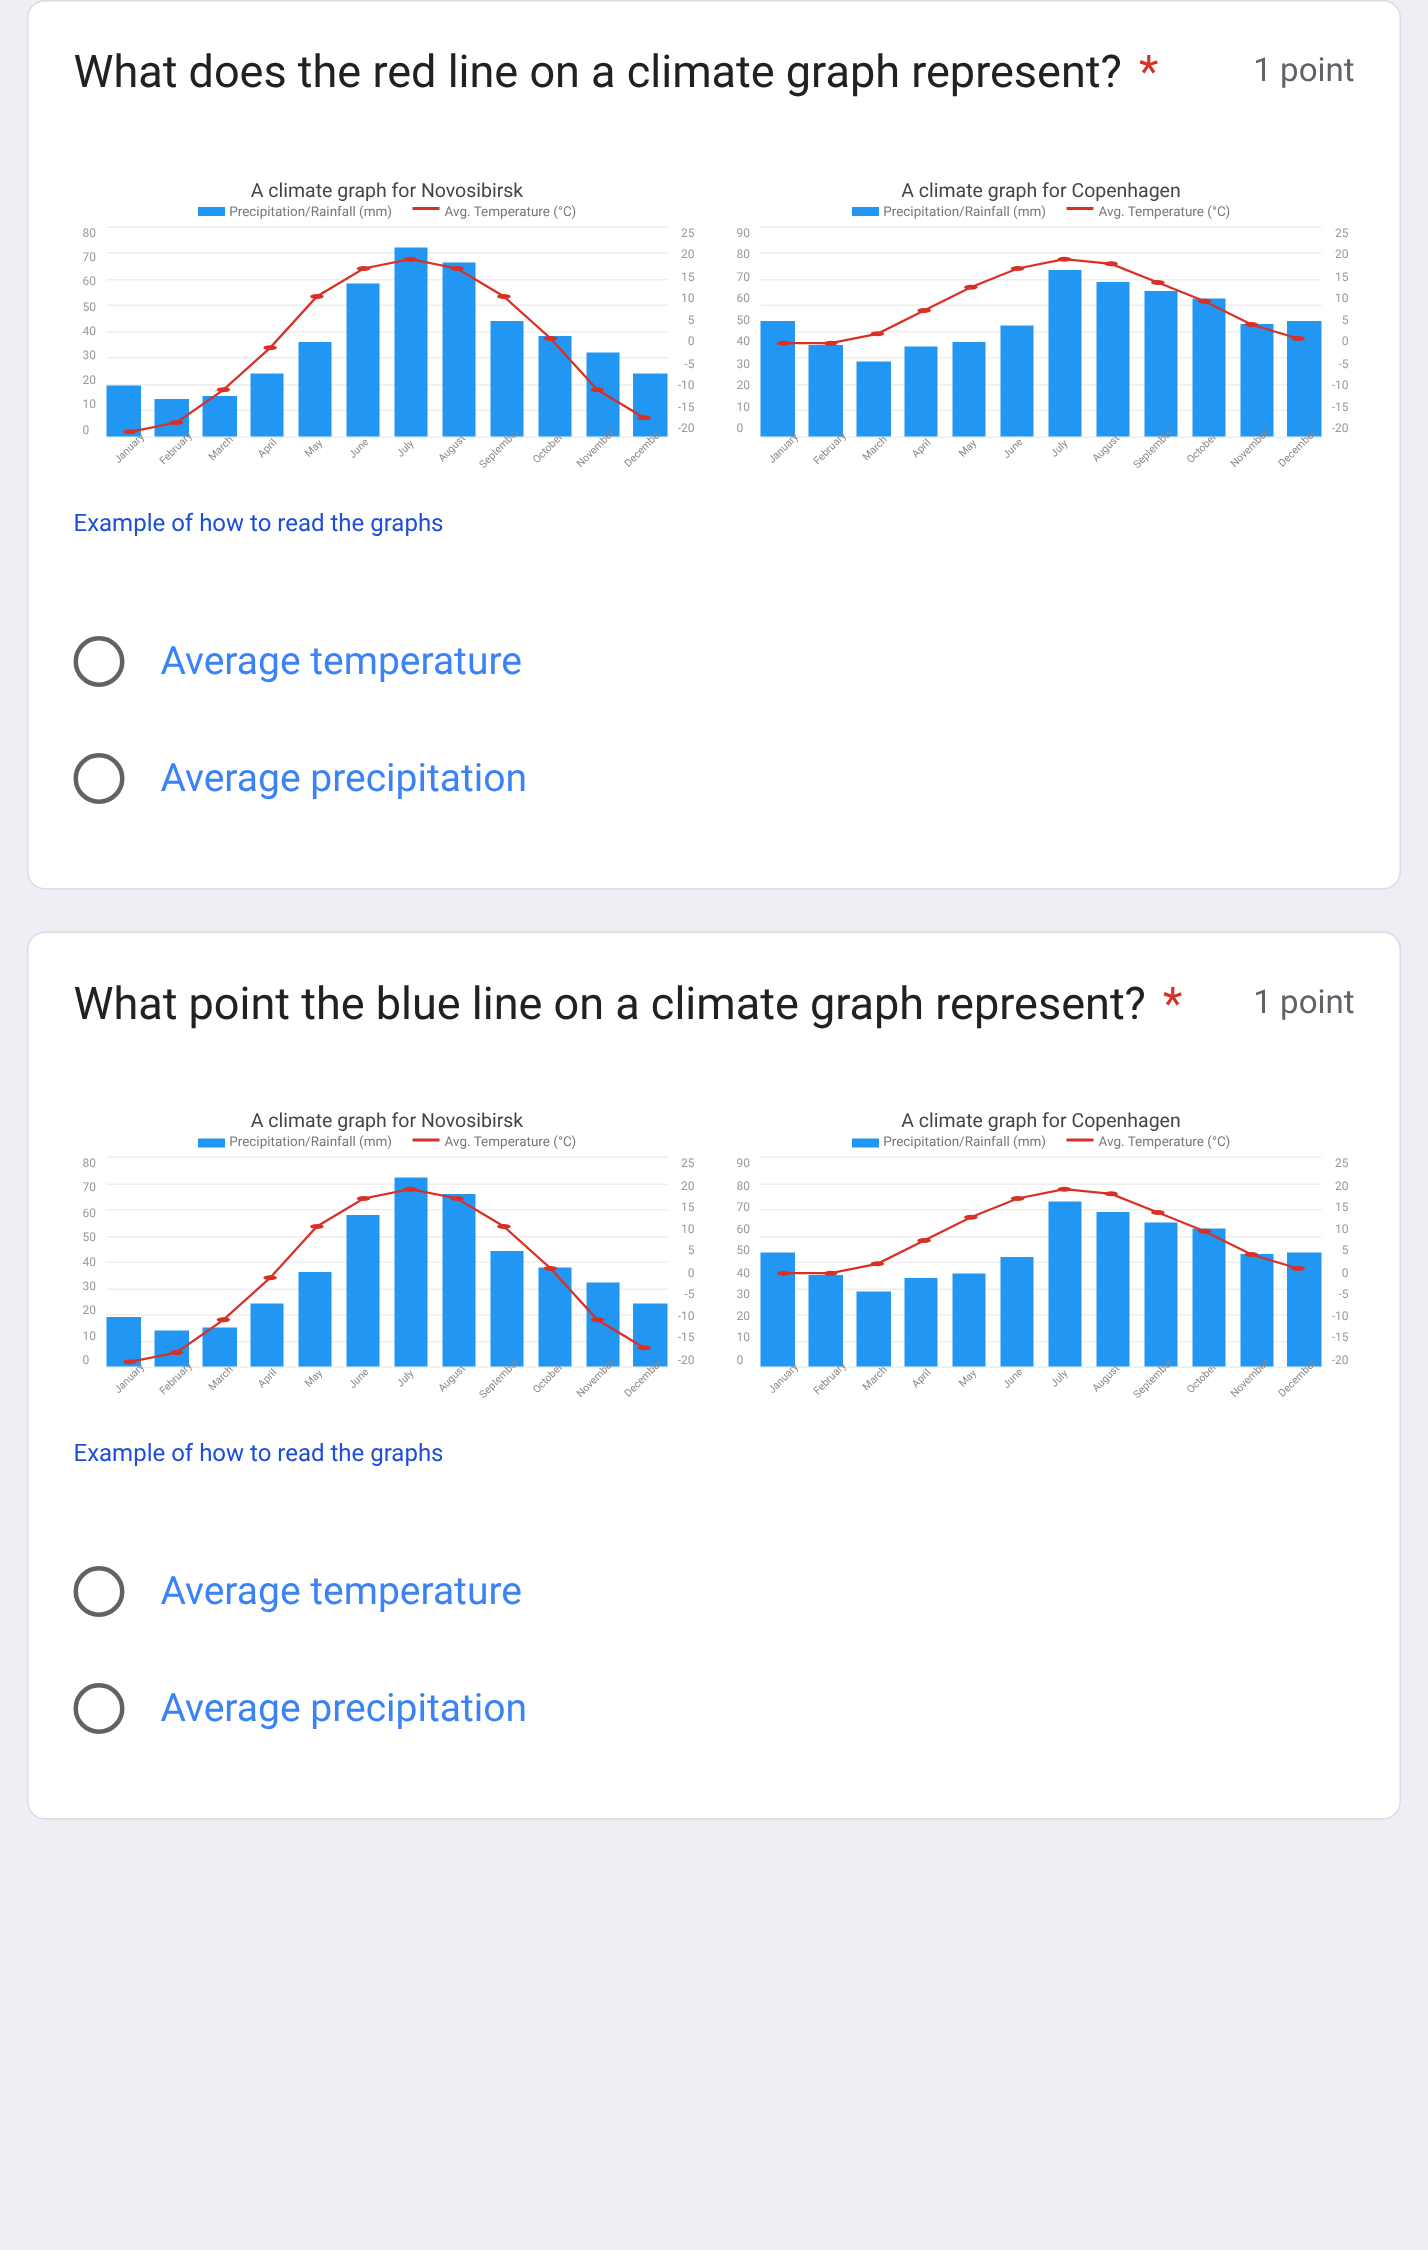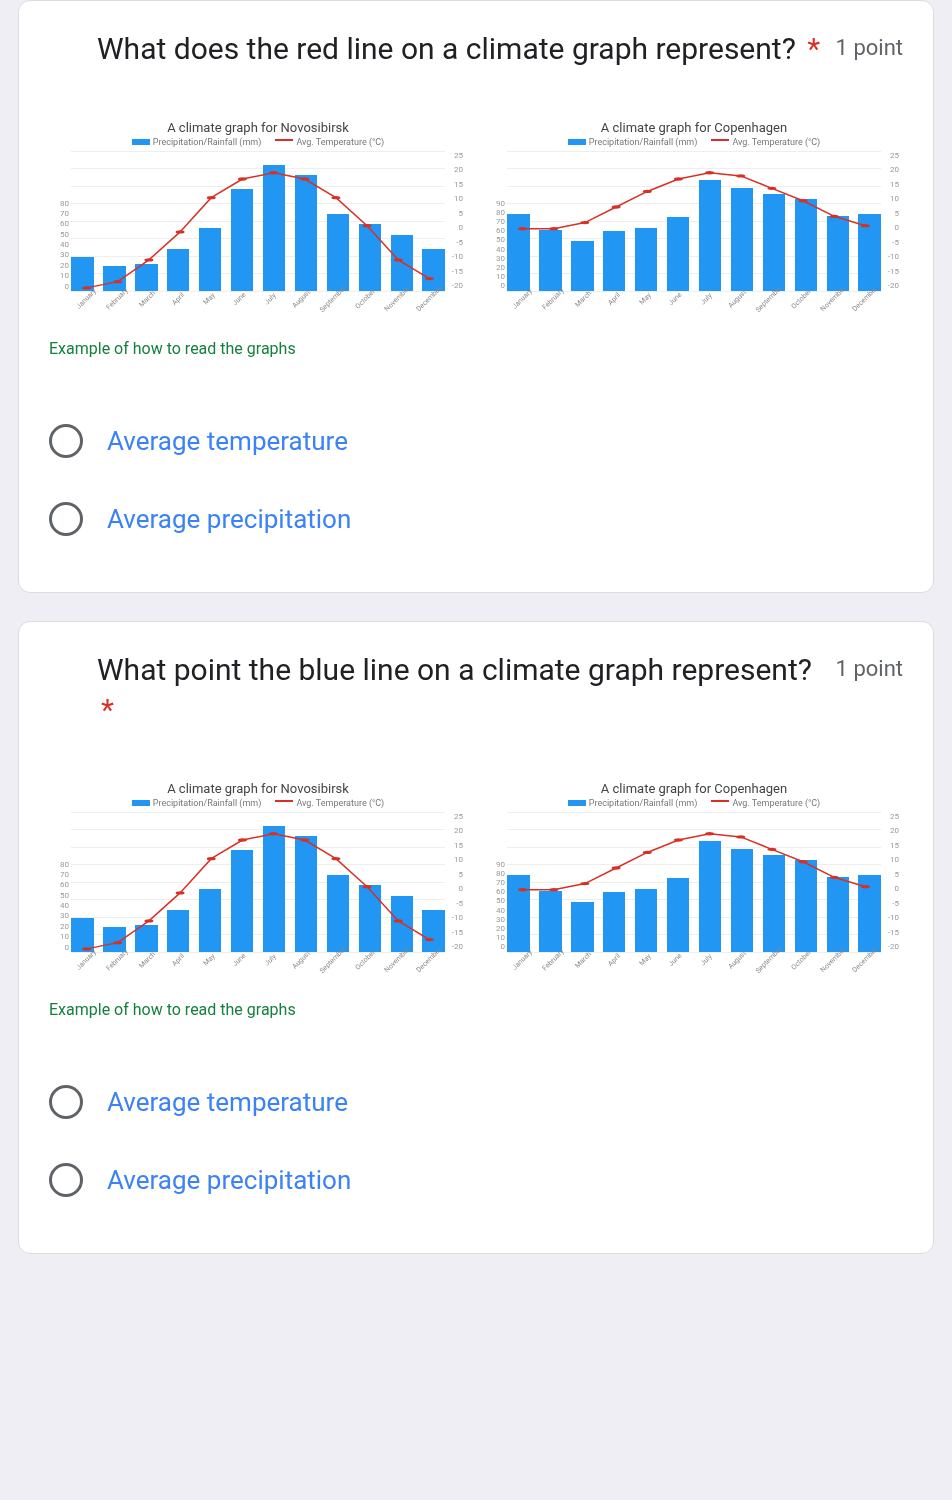--- a/index.html
+++ b/index.html
@@ -16,21 +16,20 @@
     background: #fff;
     border: 1px solid #dadce0;
     border-radius: 12px;
     padding: 28px 30px 34px;
     margin-bottom: 28px;
   }
   .q-row {
     display: flex;
     align-items: flex-start;
     gap: 12px;
-    margin-left: 48px;
   }
   .q-text {
     font-size: 30px;
     line-height: 1.35;
     flex: 1;
   }
   .req-star { color: #d93025; font-size: 30px; margin-left: 4px; }
   .points {
     font-size: 22px;
     color: #5f6368;
@@ -108,25 +107,25 @@
   }
   .y-ticks-l, .y-ticks-r {
     position:absolute;
     top:0; bottom:0;
     display:flex;
     flex-direction:column;
     justify-content:space-between;
     font-size:8px;
     color:#999;
   }
-  .y-ticks-l { left:-16px; text-align:right; width:14px;margin-top:48px;}
+  .y-ticks-l { left:-16px; width:14px;}
   .y-ticks-r { right:-18px; text-align:right; width:16px;}
   .caption {
     font-size: 16px;
-    color: #15803d;
+    color: #1d4ed8;
     margin-top: 26px;
   }
   .options {
     margin-top: 44px;
   }
   .option {
     display:flex;
     align-items:center;
     gap:24px;
     padding: 22px 0;

